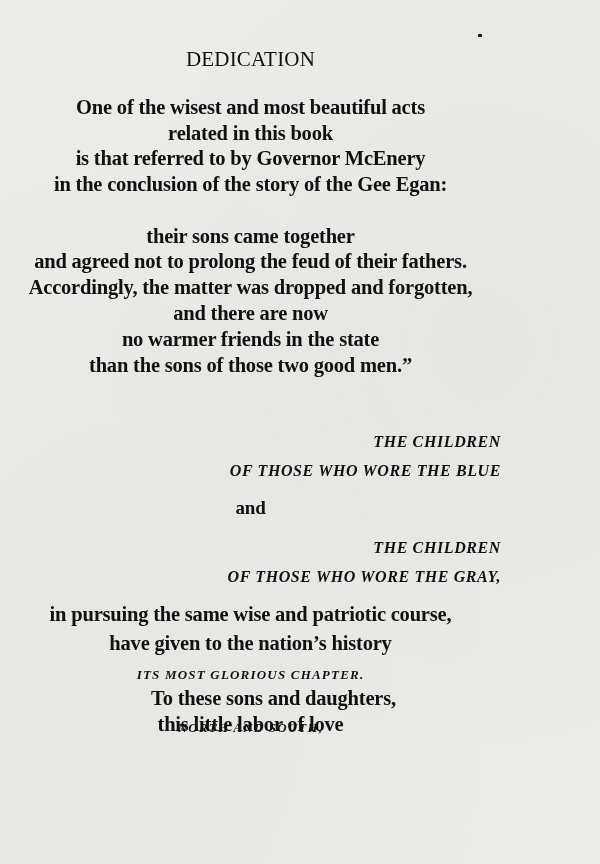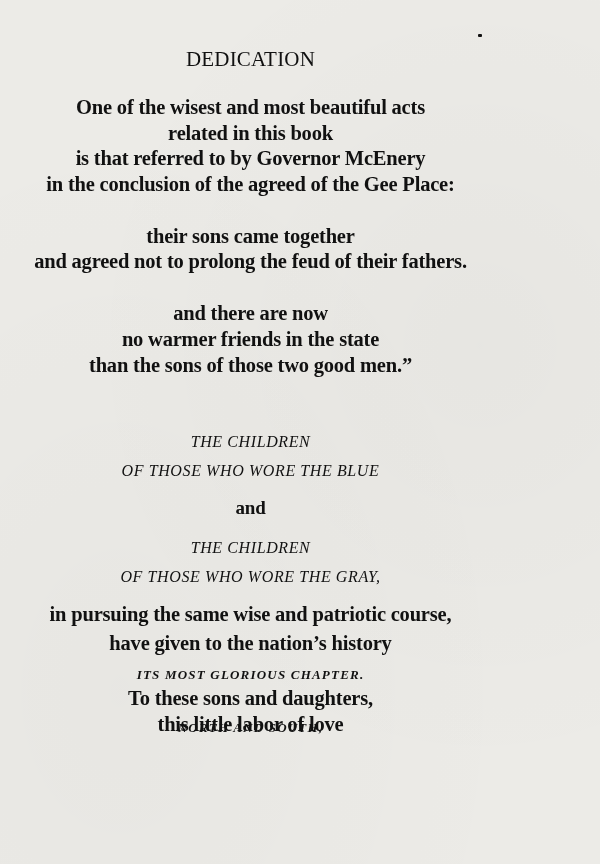--- a/index.html
+++ b/index.html
@@ -51,23 +51,24 @@
       font-size: 21px;
       letter-spacing: 0.2px;
     }
     .body-line {
       font-size: 20.5px;
       font-weight: bold;
       letter-spacing: -0.2px;
     }
     .italic-caps {
       font-size: 16px;
-      font-weight: normal;
+      font-weight: bold;
       font-style: italic;
       letter-spacing: 0.6px;
+      text-align: right;
     }
     .small-caps {
       font-size: 13px;
       font-weight: bold;
       letter-spacing: 1.2px;
       font-style: italic;
     }
     .dot {
       position: absolute;
       left: 478px;
@@ -84,39 +85,40 @@
 <div class="page">
   <div class="showthrough" aria-hidden="true"></div>
 
   <div class="dot"></div>
 
   <div class="line title" style="top:47px;">DEDICATION</div>
 
   <div class="line body-line" style="top:96px;">One of the wisest and most beautiful acts</div>
   <div class="line body-line" style="top:122px;">related in this book</div>
   <div class="line body-line" style="top:147px;">is that referred to by Governor McEnery</div>
-  <div class="line body-line" style="top:173px;">in the conclusion of the agreed of the Gee Place:</div>
+  <div class="line body-line" style="top:173px;">in the conclusion of the story of the Gee Egan:</div>
   <div class="line body-line" style="top:225px;">their sons came together</div>
   <div class="line body-line" style="top:250px;">and agreed not to prolong the feud of their fathers.</div>
+  <div class="line body-line" style="top:276px;">Accordingly, the matter was dropped and forgotten,</div>
   <div class="line body-line" style="top:302px;">and there are now</div>
   <div class="line body-line" style="top:328px;">no warmer friends in the state</div>
   <div class="line body-line" style="top:354px;">than the sons of those two good men.”</div>
 
   <div class="line italic-caps" style="top:433px;">THE CHILDREN</div>
   <div class="line body-line" style="top:497px; font-size:19px;">and</div>
 
   <div class="line italic-caps" style="top:462px;">OF THOSE WHO WORE THE BLUE</div>
 
   <div class="line italic-caps" style="top:539px;">THE CHILDREN</div>
   <div class="line italic-caps" style="top:568px;">OF THOSE WHO WORE THE GRAY,</div>
 
   <div class="line body-line" style="top:603px;">in pursuing the same wise and patriotic course,</div>
   <div class="line body-line" style="top:632px;">have given to the nation’s history</div>
 
   <div class="line small-caps" style="top:667px;">ITS MOST GLORIOUS CHAPTER.</div>
 
-  <div class="line body-line" style="top:687px;">To these sons and daughters,</div>
+  <div class="line body-line" style="top:687px;padding-left:23px;">To these sons and daughters,</div>
 
   <div class="line small-caps" style="top:746px; margin-top:-26px;">NORTH AND SOUTH,</div>
 
   <div class="line body-line" style="top:739px; margin-top:-26px;">this little labor of love</div>
 
 </div>
 
 </body></html>

